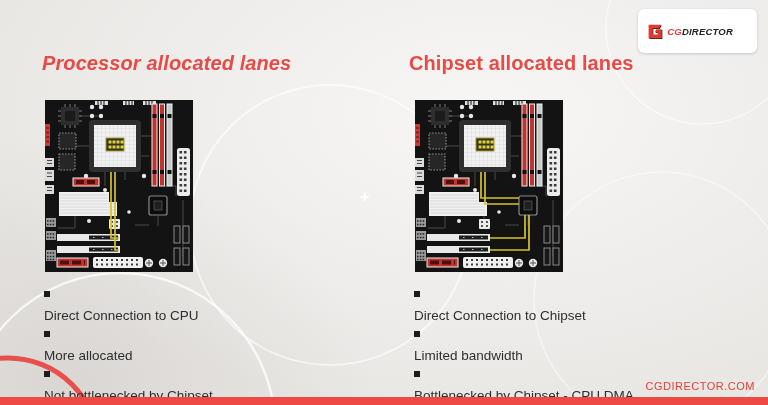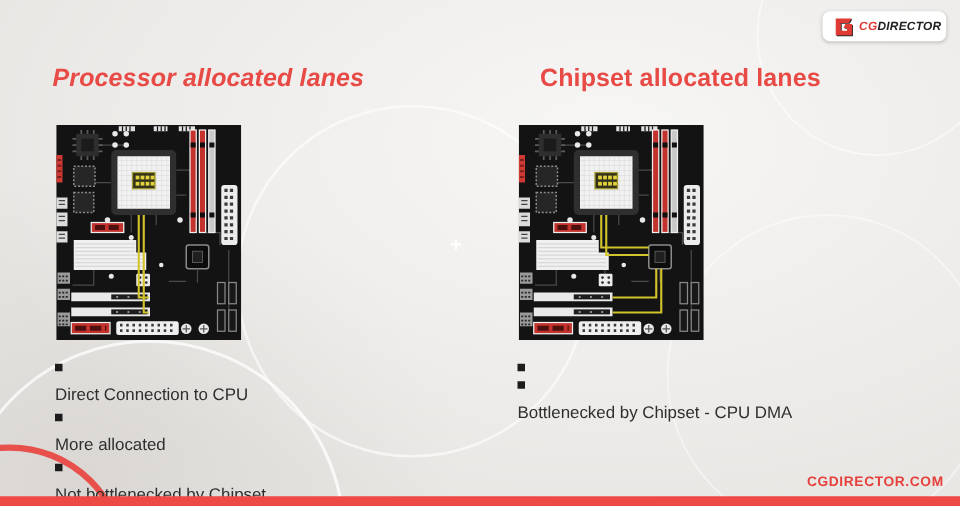--- a/index.html
+++ b/index.html
@@ -8,51 +8,51 @@
     font-family:"Liberation Sans",sans-serif;
     background:
       radial-gradient(900px 520px at 63% 28%, rgba(255,255,255,.65), rgba(255,255,255,0) 58%),
       radial-gradient(520px 420px at 8% 95%, rgba(205,201,197,.55), rgba(205,201,197,0) 60%),
       #e9e7e4;
   }
   .decor{position:absolute;inset:0;z-index:0;pointer-events:none;}
   .content{position:absolute;inset:0;z-index:1;}
 
   .logo{
-    position:absolute;top:9px;right:11px;height:24px;
+    position:absolute;top:9px;right:11px;height:44px;
     background:#fff;border-radius:6px;box-shadow:0 1px 3px rgba(0,0,0,.18);
-    display:flex;align-items:center;gap:4px;padding:0 4px 0 7px;
+    display:flex;align-items:center;gap:4px;padding:0 24px 0 7px;
   }
   .logo .gicon{width:18px;height:18px;flex:0 0 auto;}
   .logo .brand{font-size:9.5px;font-weight:700;font-style:italic;letter-spacing:.2px;white-space:nowrap;}
   .logo .brand .r{color:#e03a35;}
   .logo .brand .d{color:#222;}
 
   .heading{
     position:absolute;top:52px;font-size:20px;font-weight:800;color:#e84a46;
     letter-spacing:.1px;white-space:nowrap;
   }
   #heading-left{left:42px;font-style:italic;}
-  #heading-right{left:432px;}
+  #heading-right{left:409px;}
 
   .board{position:absolute;top:100px;width:148px;height:172px;}
   #board-left{left:45px;}
   #board-right{left:415px;}
 
   .bullets{position:absolute;top:287px;margin:0;padding:0;list-style:none;width:330px;}
   #bullets-left{left:44px;}
   #bullets-right{left:414px;}
   .bullets li{display:flex;align-items:flex-start;gap:11px;margin-bottom:4px;
     font-size:13.5px;color:#2e2e2e;line-height:15px;flex-direction:column;}
   .bullets .sq{flex:0 0 auto;width:6px;height:6px;background:#1c1c1c;margin-top:4px;}
 
   .plus{position:absolute;left:360px;top:188px;color:#fff;font-size:16px;font-weight:700;}
 
   .site{
-    position:absolute;right:13px;bottom:13px;font-size:11px;font-weight:700;
+    position:absolute;right:13px;bottom:13px;font-size:11px;font-weight:400;
     color:#e6403c;letter-spacing:.5px;
   }
   .redbar{position:absolute;left:0;right:0;bottom:0;height:8px;background:#ee4a45;}
 </style>
 </head>
 <body>
 
 <div class="stage">
 
   <svg class="decor" width="768" height="405" viewBox="0 0 768 405">
@@ -257,20 +257,25 @@
           <span>More allocated</span>
         </li>
       <li>
           <span class="sq"></span>
           <span>Not bottlenecked by Chipset</span>
         </li>
     </ul>
     <ul class="bullets" id="bullets-right">
       <li>
           <span class="sq"></span>
+          <span>Direct Connection to Chipset</span>
+        </li>
+      <li>
+          <span class="sq"></span>
+          <span>Limited bandwidth</span>
         </li>
       <li>
           <span class="sq"></span>
           <span>Bottlenecked by Chipset - CPU DMA</span>
         </li>
     </ul>
 
     <div class="site">CGDIRECTOR.COM</div>
     <div class="redbar"></div>
   </div>

